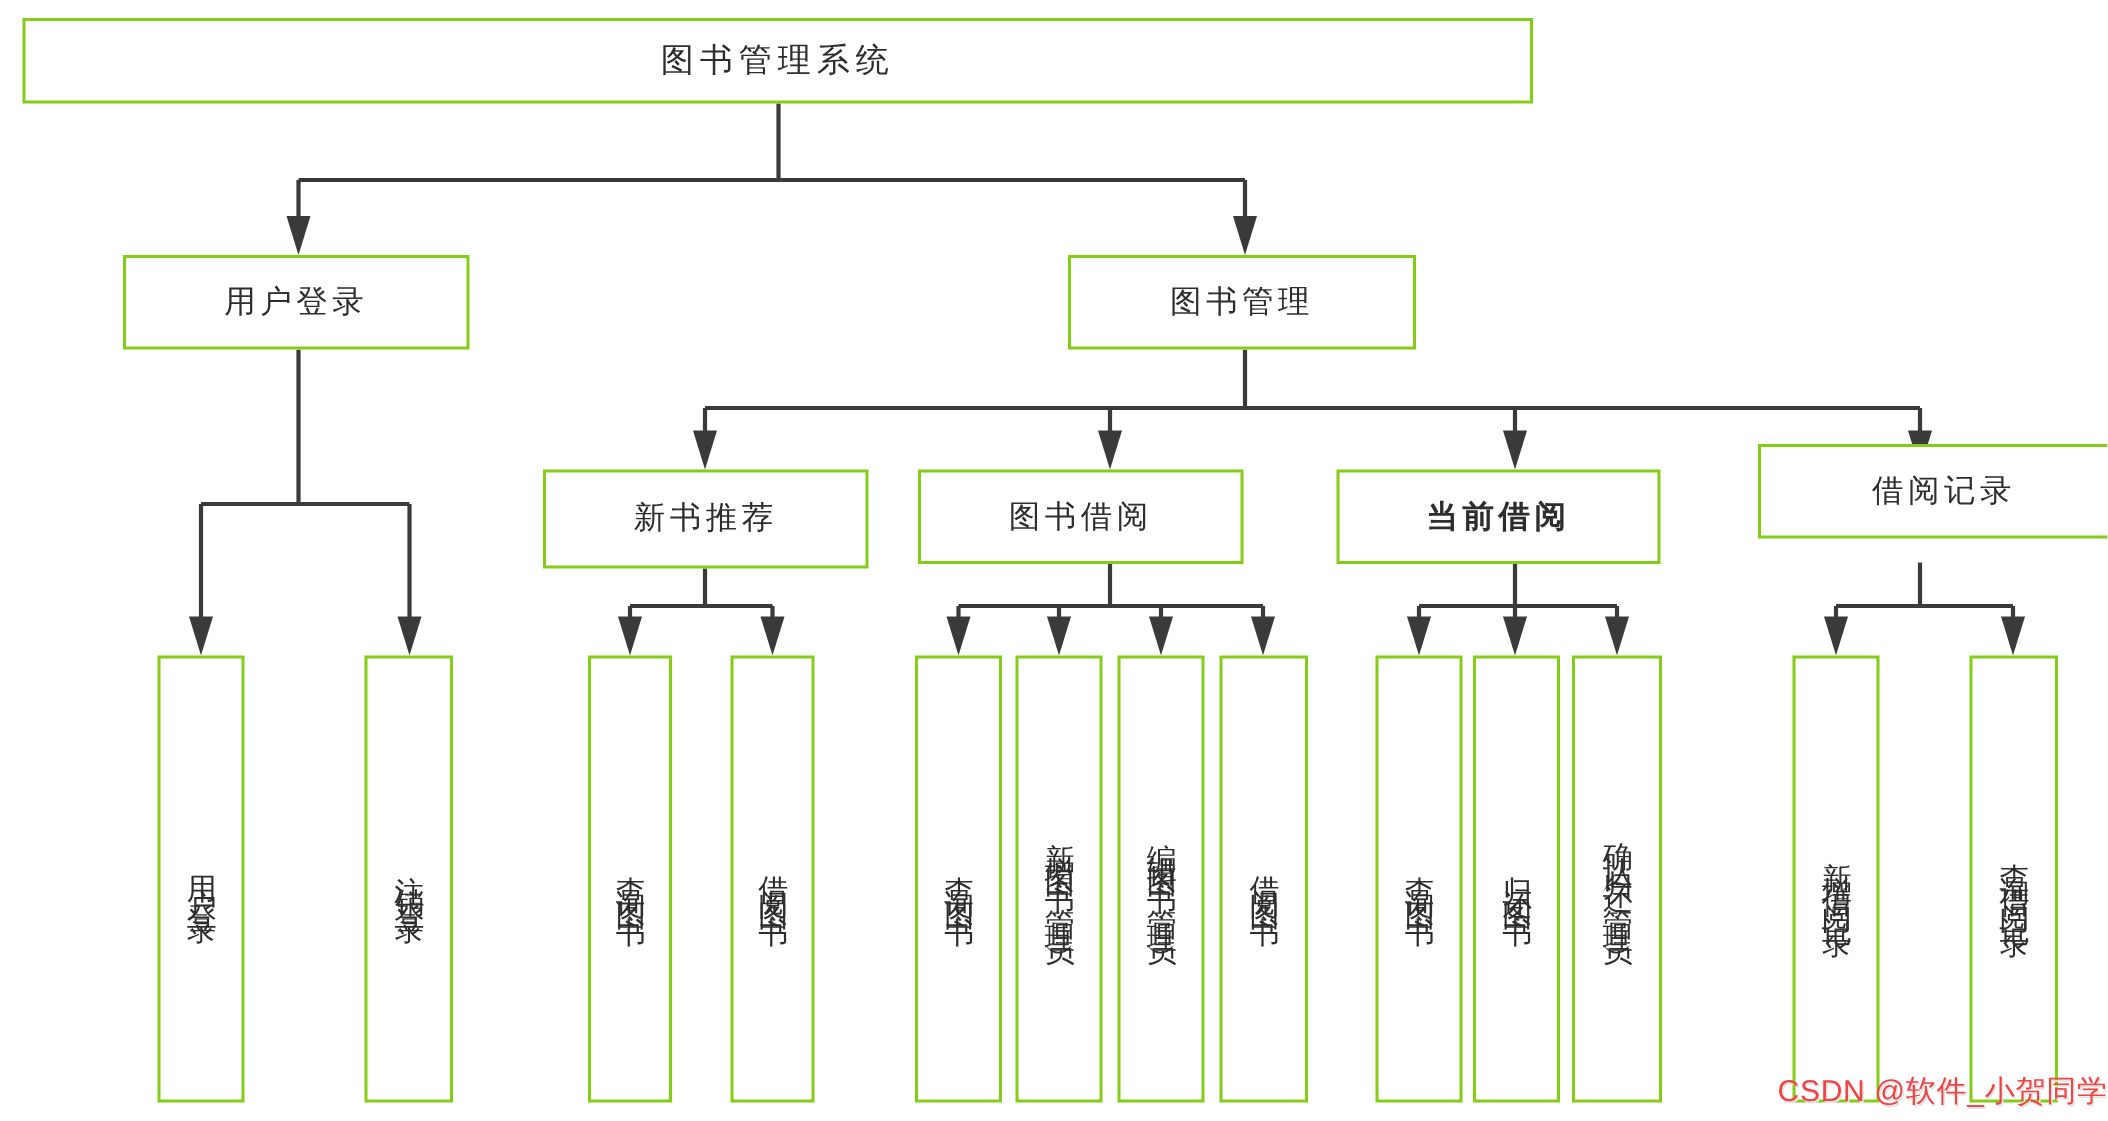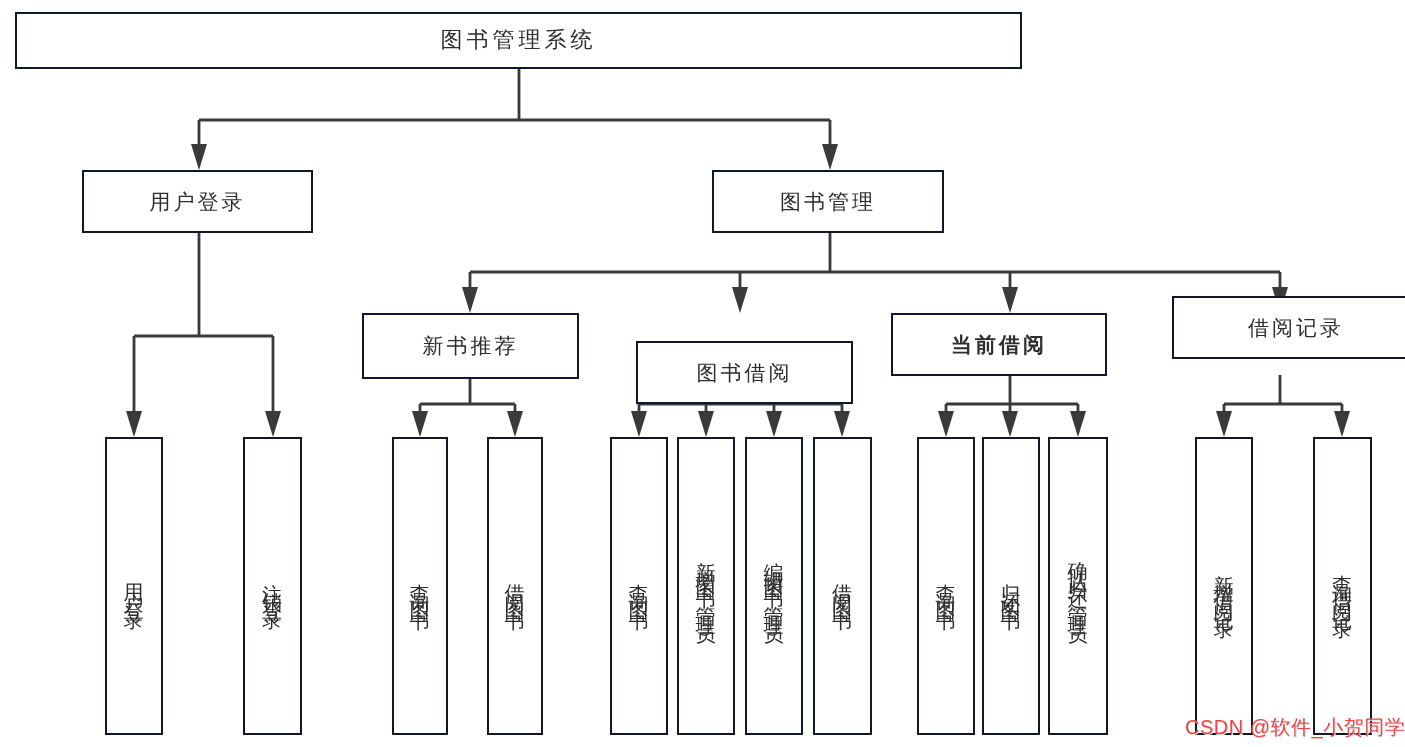--- a/index.html
+++ b/index.html
@@ -14,21 +14,21 @@
   }
   svg.edges {
     position: absolute;
     left: 0; top: 0;
     z-index: 0;
   }
   .node {
     position: absolute;
     box-sizing: border-box;
     background: #ffffff;
-    border: 2px solid #0f172a;
+    border: 2px solid #84cc16;
     display: flex;
     align-items: center;
     justify-content: center;
     text-align: center;
     z-index: 1;
     line-height: 1.2;
   }
   .node.root-box   { font-size: 22px; letter-spacing: 4px; border-width: 2.5px; }
   .node.branch-box { font-size: 21px; letter-spacing: 3px; border-width: 2.5px; }
   .node.leaf-box {
@@ -88,21 +88,21 @@
       <polygon points="1334,411 1350,411 1342,437"></polygon>
     </g>
   </svg>
 
   <div class="node root-box" style="left:15px; top:12px; width:1007px; height:57px;">图书管理系统</div>
 
   <div class="node branch-box" style="left:82px; top:170px; width:231px; height:63px;">用户登录</div>
   <div class="node branch-box" style="left:712px; top:170px; width:232px; height:63px;">图书管理</div>
 
   <div class="node branch-box" style="left:362px; top:313px; width:217px; height:66px;">新书推荐</div>
-  <div class="node branch-box" style="left:636px; top:313px; width:217px; height:63px;margin-top:28px;">图书借阅</div>
+  <div class="node branch-box" style="left:612px; top:313px; width:217px; height:63px;">图书借阅</div>
   <div class="node branch-box" style="left:891px; top:313px; width:216px; height:63px;font-weight:bold;">当前借阅</div>
   <div class="node branch-box" style="left:1172px; top:296px; width:248px; height:63px;">借阅记录</div>
 
   <div class="node leaf-box" style="left:105px; top:437px; width:58px; height:298px;">用户登录</div>
   <div class="node leaf-box" style="left:243px; top:437px; width:59px; height:298px;">注销登录</div>
 
   <div class="node leaf-box" style="left:392px; top:437px; width:56px; height:298px;">查询图书</div>
   <div class="node leaf-box" style="left:487px; top:437px; width:56px; height:298px;">借阅图书</div>
 
   <div class="node leaf-box" style="left:610px; top:437px; width:58px; height:298px;">查询图书</div>

